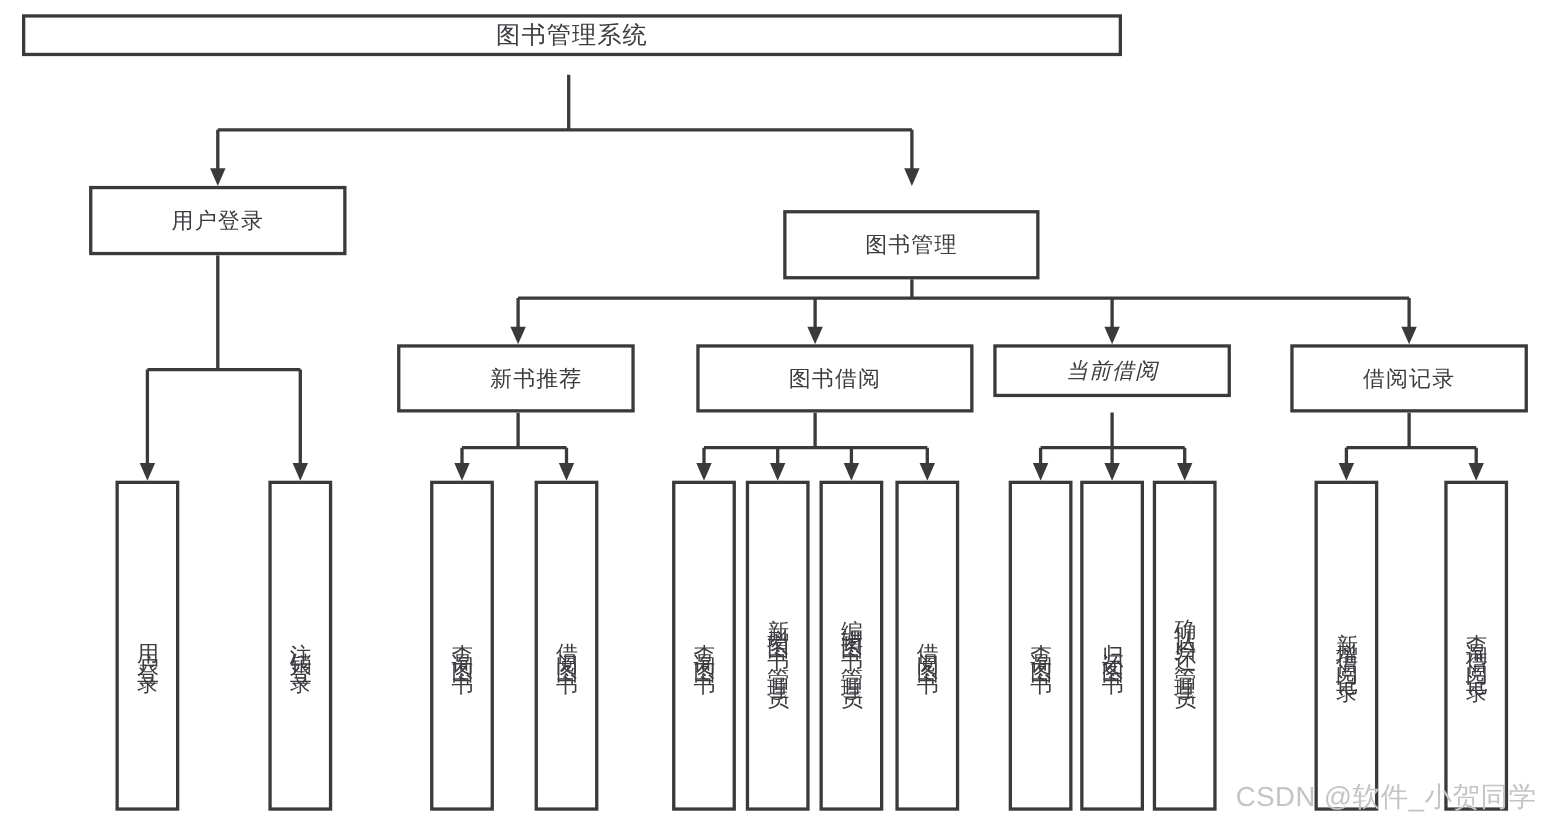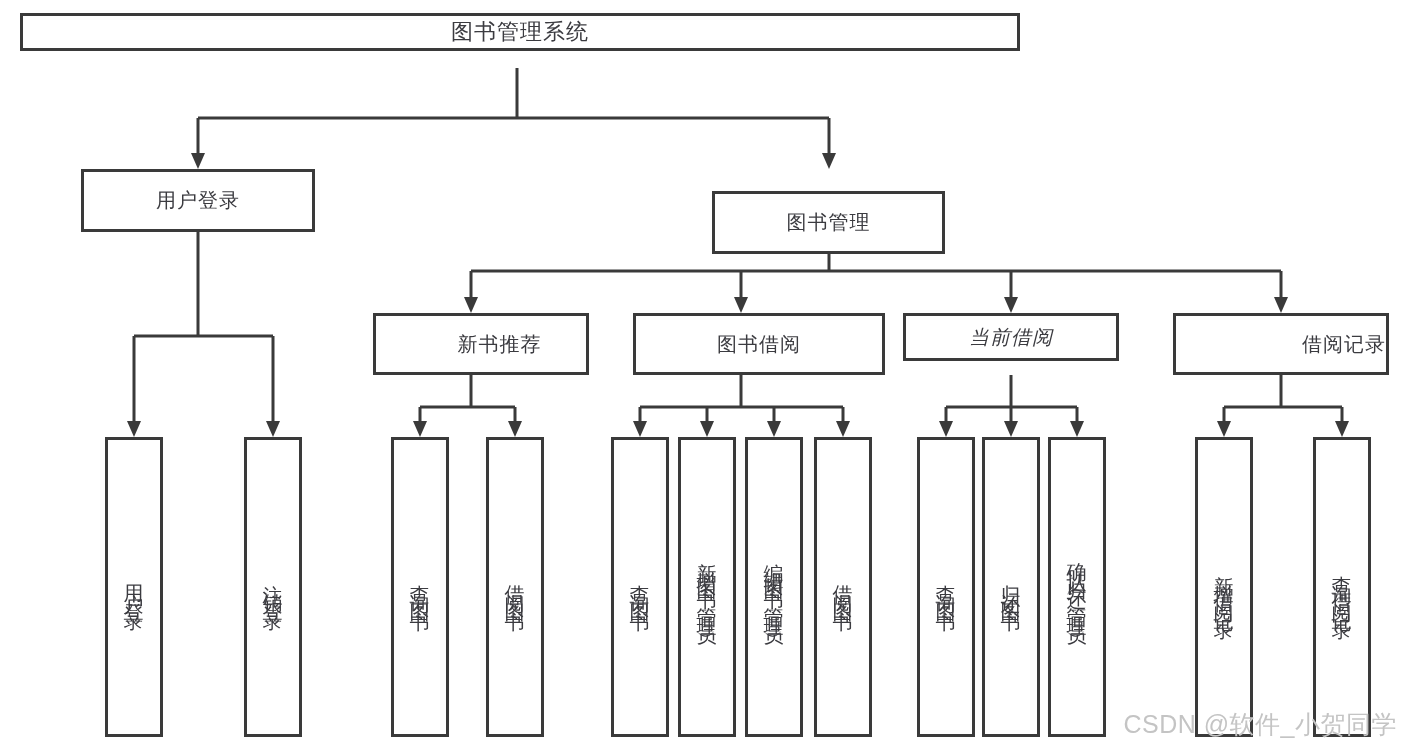--- a/index.html
+++ b/index.html
@@ -94,30 +94,30 @@
     <span class="root-label">图书管理系统</span>
   </div>
 
   <div class="box" style="left:81px;top:169px;width:234px;height:63px;">
     <span class="h-label">用户登录</span>
   </div>
   <div class="box" style="left:712px;top:169px;width:233px;height:63px;margin-top:22px;">
     <span class="h-label">图书管理</span>
   </div>
 
-  <div class="box" style="left:373px;top:313px;width:216px;height:62px;padding-left:37px;">
+  <div class="box" style="left:361px;top:313px;width:216px;height:62px;padding-left:37px;">
     <span class="h-label">新书推荐</span>
   </div>
   <div class="box" style="left:633px;top:313px;width:252px;height:62px;">
     <span class="h-label">图书借阅</span>
   </div>
   <div class="box" style="left:903px;top:313px;width:216px;height:48px;font-style:italic;">
     <span class="h-label">当前借阅</span>
   </div>
-  <div class="box" style="left:1173px;top:313px;width:216px;height:62px;justify-content:flex-end;">
+  <div class="box" style="left:1173px;top:313px;width:216px;height:62px;">
     <span class="h-label">借阅记录</span>
   </div>
 
   <div class="box leaf" style="left:105px;top:437px;width:58px;height:300px;">
     <span>用户登录</span>
   </div>
   <div class="box leaf" style="left:244px;top:437px;width:58px;height:300px;">
     <span>注销登录</span>
   </div>
 

